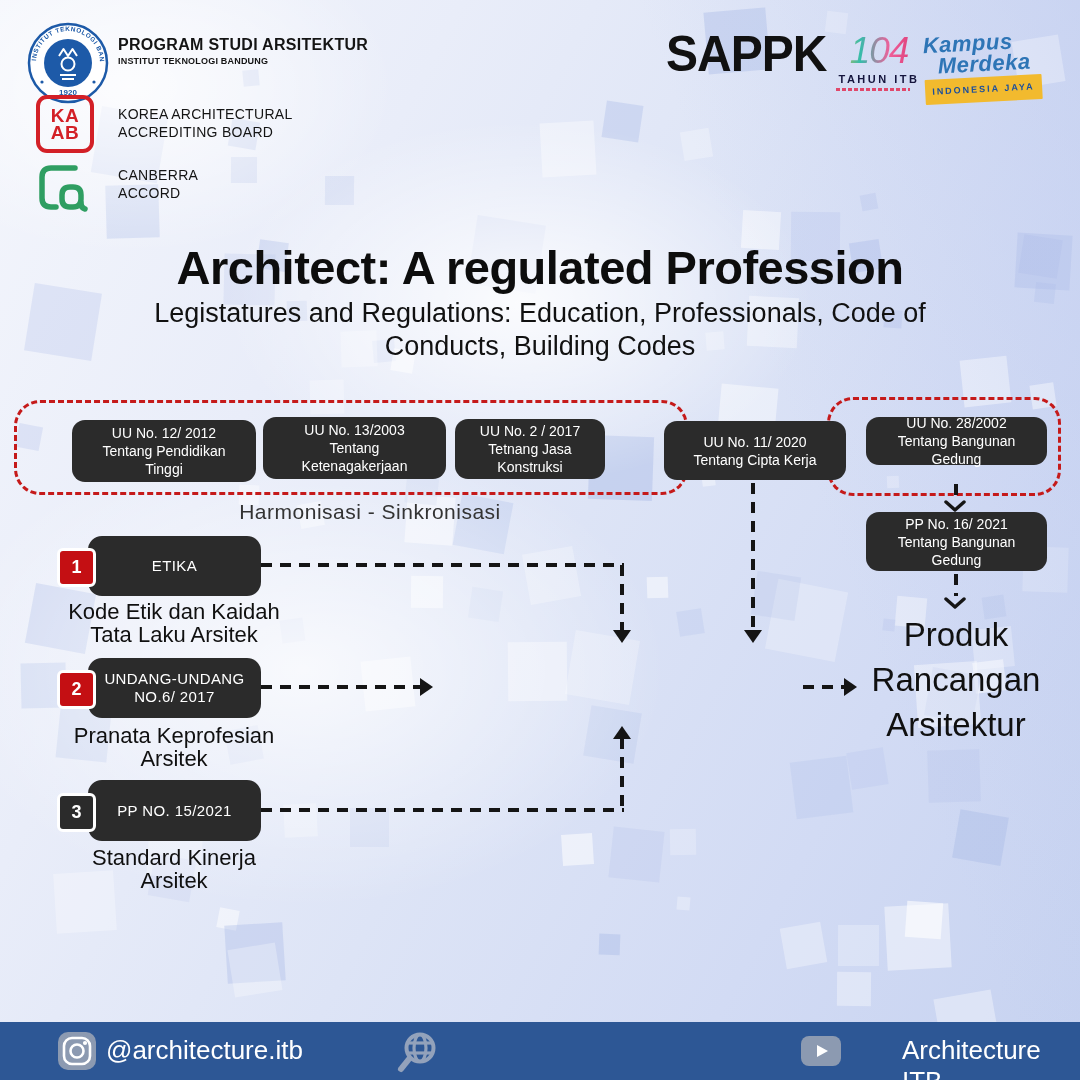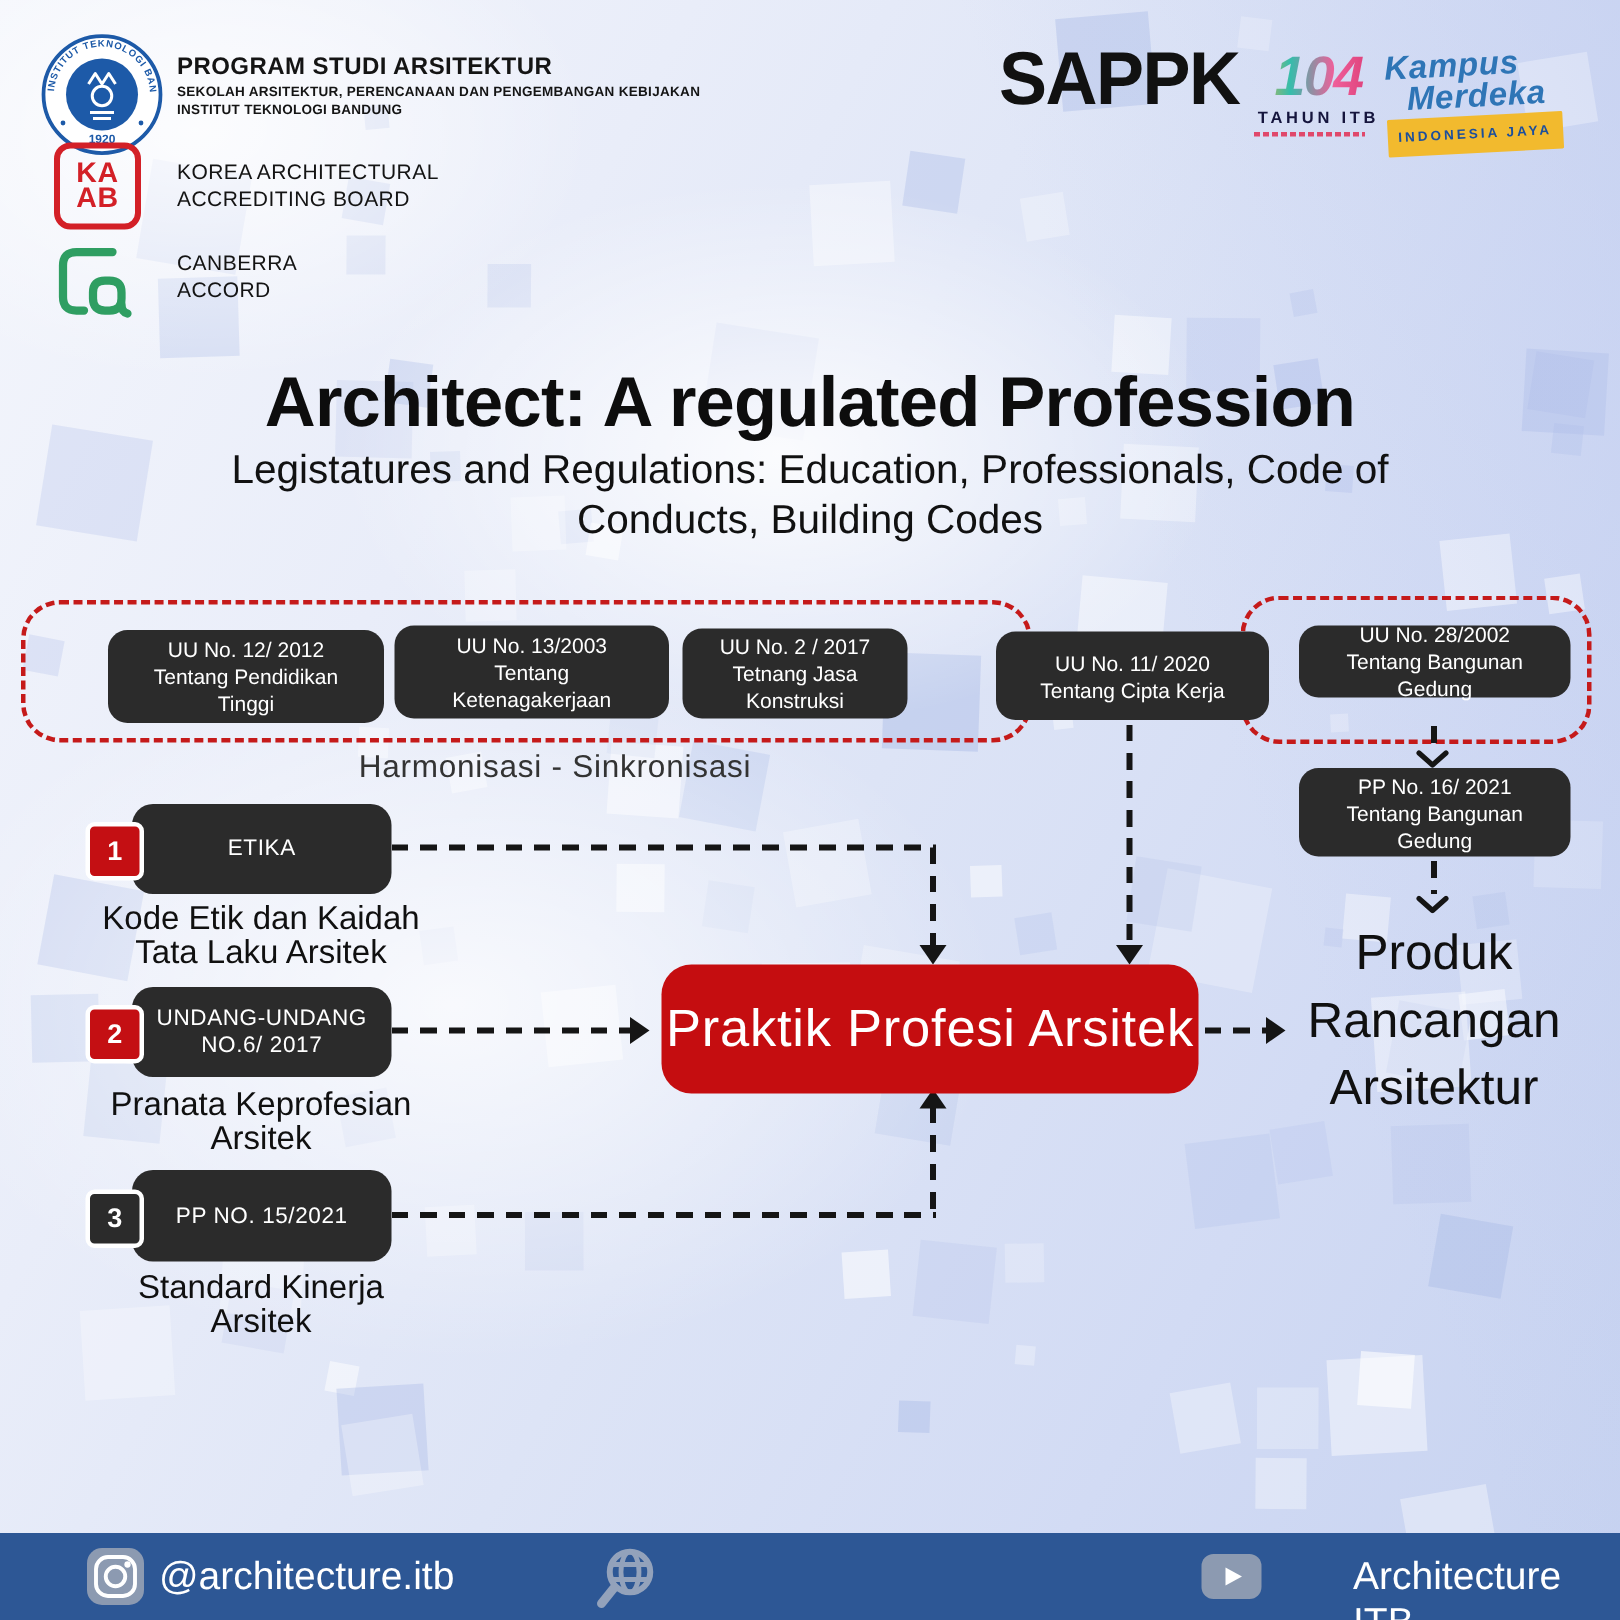--- a/index.html
+++ b/index.html
@@ -18,21 +18,21 @@
   .pre{white-space:pre-line;}
 
   
   .hdr-line1{font-size:16px;font-weight:bold;color:#141414;letter-spacing:.3px;}
   .hdr-small{font-size:9px;font-weight:bold;color:#141414;letter-spacing:.2px;margin-top:2px;}
   .hdr-caps{font-size:14px;color:#141414;line-height:18px;letter-spacing:.3px;}
   .kaab-box{width:50px;height:50px;border:4px solid #d32027;border-radius:11px;
     display:flex;flex-direction:column;align-items:center;justify-content:center;}
   .kaab-box span{font-size:19px;line-height:17px;font-weight:bold;color:#d32027;letter-spacing:.5px;}
   .sappk{font-size:48px;font-weight:bold;color:#111;letter-spacing:-1px;transform:scaleY(1.04);}
-  .n104{font-size:37px;font-weight:bold;font-style:italic;letter-spacing:-1px;
+  .n104{font-size:37px;font-weight:normal;font-style:italic;letter-spacing:-1px;
     background:linear-gradient(90deg,#e7b23f 0%,#35bdab 28%,#ef5f9a 62%,#d6336c 100%);
     -webkit-background-clip:text;background-clip:text;color:transparent;}
   .t104{font-size:11px;font-weight:bold;color:#15153d;letter-spacing:2.5px;margin-top:1px;}
   .tagline104{width:74px;height:3px;margin-top:3px;
     background:repeating-linear-gradient(90deg,#e0486b 0 4px,transparent 4px 6px);}
   .km{transform:rotate(-3deg);color:#2e75b6;font-weight:bold;font-style:italic;
     font-size:22px;line-height:21px;letter-spacing:.5px;}
   .km-banner{display:inline-block;background:#f2ba2e;color:#1c4f9c;font-style:normal;
     font-size:9px;font-weight:bold;letter-spacing:2px;padding:2px 7px;margin-top:3px;border-radius:1px;}
 
@@ -186,21 +186,20 @@
       <path d="M32 34 l4.5 -7 4.5 7 4.5 -7 4.5 7" stroke="#fff" stroke-width="2" fill="none" stroke-linejoin="round"></path>
       <circle cx="41" cy="42" r="6.5" fill="none" stroke="#fff" stroke-width="2"></circle>
       <path d="M33 53 h16 M35 57 h12" stroke="#fff" stroke-width="2"></path>
       <circle cx="15" cy="60" r="1.6" fill="#1d5aa8"></circle>
       <circle cx="67" cy="60" r="1.6" fill="#1d5aa8"></circle>
       <text x="41" y="73" font-size="8" fill="#1d5aa8" text-anchor="middle" font-weight="bold">1920</text>
     </svg>
   </div>
   <div class="abs" style="left:118px;top:36px;width:480px;">
     <div class="hdr-line1">PROGRAM STUDI ARSITEKTUR</div>
-    <div class="hdr-small">SEKOLAH ARSITEKTUR, PERENCANAAN DAN PENGEMBANGAN KEBIJAKAN</div>
     <div class="hdr-small">INSTITUT TEKNOLOGI BANDUNG</div>
   </div>
 
   <div class="abs" style="left:36px;top:95px;">
     <div class="kaab-box">
       <span>KA</span>
       <span>AB</span>
     </div>
   </div>
   <div class="abs hdr-caps" style="left:118px;top:105px;">
@@ -267,21 +266,20 @@
   <div class="item-box pre" style="left:88px;top:658px;width:173px;height:60px;">UNDANG-UNDANG
 NO.6/ 2017</div>
   <div class="caption pre" style="left:64px;top:724px;width:220px;">Pranata Keprofesian
 Arsitek</div>
 
   <div class="badge badge-dark" style="left:57px;top:793px;">3</div>
   <div class="item-box red-box pre" style="left:88px;top:780px;width:173px;height:61px;">PP NO. 15/2021</div>
   <div class="caption pre" style="left:64px;top:846px;width:220px;">Standard Kinerja
 Arsitek</div>
 
-  <div class="center-box" style="left:441px;top:643px;width:358px;height:86px;">Praktik Profesi Arsitek</div>
   <div class="output-text pre" style="left:850px;top:612px;width:212px;">Produk
 Rancangan
 Arsitektur</div>
 
   <div class="dash-h" style="left:261px;top:563px;width:363px;"></div>
   <div class="dash-v" style="left:620px;top:565px;height:66px;"></div>
   <div class="tri tri-down" style="left:613px;top:630px;"></div>
 
   <div class="dash-v" style="left:751px;top:483px;height:148px;"></div>
   <div class="tri tri-down" style="left:744px;top:630px;"></div>

